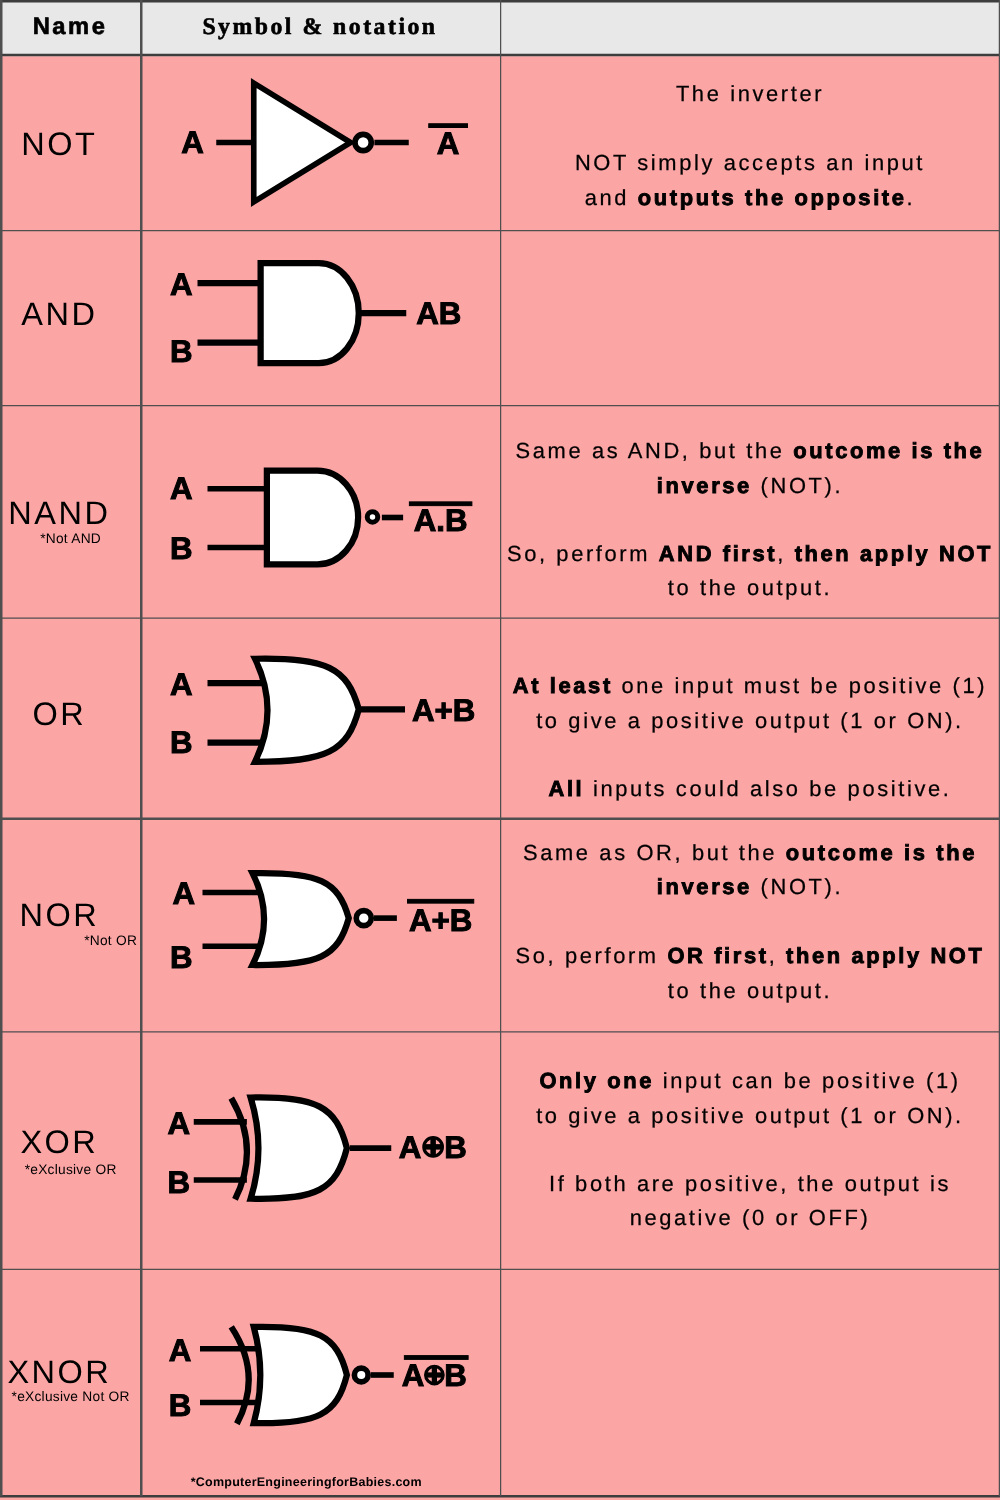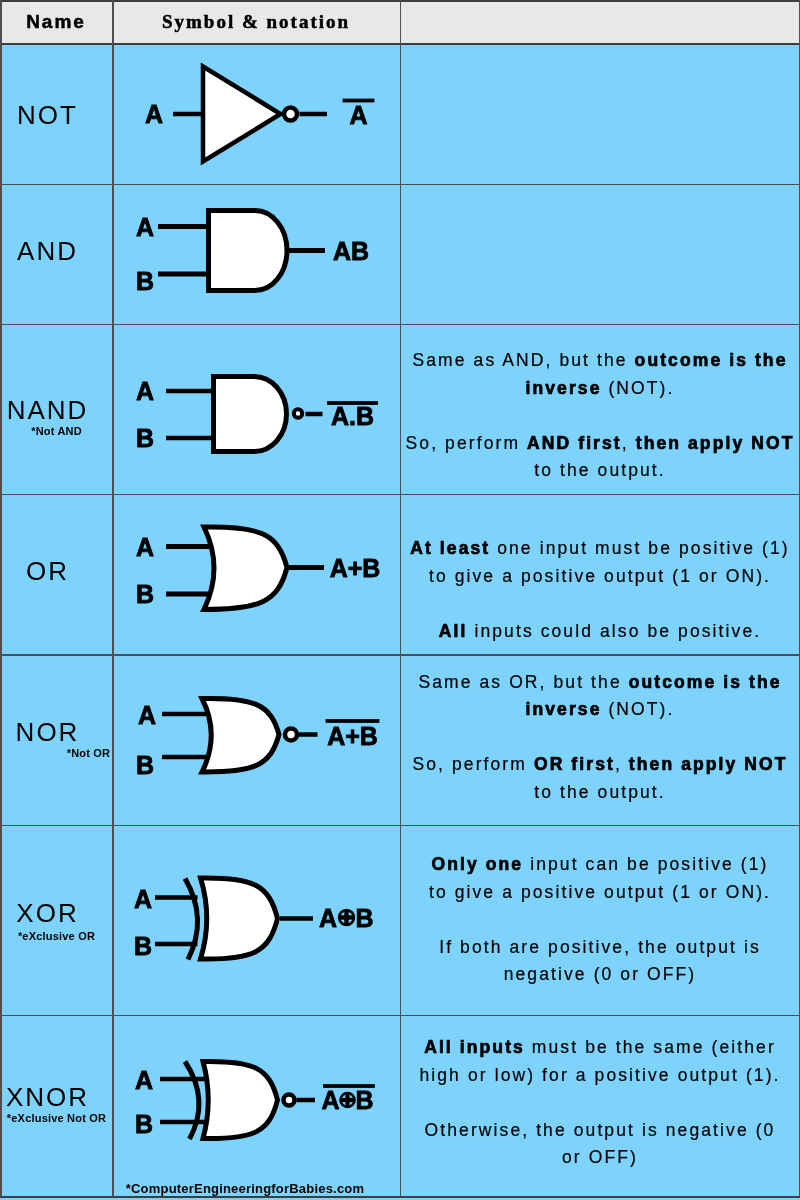--- a/index.html
+++ b/index.html
@@ -1,31 +1,31 @@
 <!DOCTYPE html>
 <html><head>
 <meta charset="utf-8">
 <style>
 html,body{margin:0;padding:0;background:#fff;}
-#page{position:relative;width:800px;height:1200px;overflow:hidden;background:#7dd3fc;
+#page{position:relative;width:800px;height:1200px;overflow:hidden;background:#fca5a5;
   font-family:"Liberation Sans",sans-serif;color:#000;}
 .hl{position:absolute;left:0;width:800px;height:1.5px;background:#4f4f4f;}
 .vl{position:absolute;width:1.5px;background:#4f4f4f;top:0;height:1197px;}
 .hdr{position:absolute;top:0;left:0;width:800px;height:42.5px;background:#e8e8e8;
   border-bottom:2px solid #3d3d3d;}
 .hc{position:absolute;top:0;height:42px;line-height:43px;text-align:center;
   font-weight:bold;font-size:19px;letter-spacing:2px;-webkit-text-stroke:0.5px #000;}
 .name{position:absolute;left:0;width:95px;text-align:center;font-size:26px;
   line-height:26px;letter-spacing:2px;}
 .sub{position:absolute;left:0;width:113px;text-align:center;font-size:11px;
-  line-height:11px;font-weight:bold;letter-spacing:0.2px;}
+  line-height:11px;font-weight:normal;letter-spacing:0.2px;}
 .ex{position:absolute;left:401px;width:398px;text-align:center;font-size:17.5px;
   line-height:27.5px;letter-spacing:2.1px;-webkit-text-stroke:0.2px #000;}
 .ex b{-webkit-text-stroke:0.7px #000;}
-.foot{position:absolute;left:113px;width:264px;text-align:center;font-size:13px;
+.foot{position:absolute;left:113px;width:264px;text-align:center;font-size:10px;
   font-weight:bold;letter-spacing:0.2px;top:1181px;}
 svg{position:absolute;top:0;left:0;}
 </style>
 </head>
 <body>
 <div id="page">
   <div class="hdr"></div>
   <div class="hc" style="left:0;width:112px;">Name</div>
   <div class="hc" style="left:112px;width:288px;font-family:Liberation Serif, serif;">Symbol &amp; notation</div>
 
@@ -48,25 +48,25 @@
   <div class="name" style="top:396.5px;">NAND</div>
   <div class="sub" style="top:425.5px;">*Not AND</div>
   <div class="name" style="top:557.5px;">OR</div>
   <div class="name" style="top:718.5px;">NOR</div>
   <div class="sub" style="top:747.5px;padding-left:32px;">*Not OR</div>
   <div class="name" style="top:899.5px;">XOR</div>
   <div class="sub" style="top:931px;">*eXclusive OR</div>
   <div class="name" style="top:1083.5px;">XNOR</div>
   <div class="sub" style="top:1113px;">*eXclusive Not OR</div>
 
+  <div class="ex" style="top:62.25px;">The inverter<br><br>NOT simply accepts an input<br>and <b>outputs the opposite</b>.</div>
   <div class="ex" style="top:347.25px;">Same as AND, but the <b>outcome is the</b><br><b>inverse</b> (NOT).<br><br>So, perform <b>AND first</b>, <b>then apply NOT</b><br>to the output.</div>
   <div class="ex" style="top:514.25px;margin-top:21px;"><b>At least</b> one input must be positive (1)<br>to give a positive output (1 or ON).<br><br><b>All</b> inputs could also be positive.</div>
   <div class="ex" style="top:668.75px;">Same as OR, but the <b>outcome is the</b><br><b>inverse</b> (NOT).<br><br>So, perform <b>OR first</b>, <b>then apply NOT</b><br>to the output.</div>
   <div class="ex" style="top:851.25px;"><b>Only one</b> input can be positive (1)<br>to give a positive output (1 or ON).<br><br>If both are positive, the output is<br>negative (0 or OFF)</div>
-  <div class="ex" style="top:1034.25px;"><b>All inputs</b> must be the same (either<br>high or low) for a positive output (1).<br><br>Otherwise, the output is negative (0<br>or OFF)</div>
 
   <div class="foot">*ComputerEngineeringforBabies.com</div>
 
   <svg width="800" height="1200" viewBox="0 0 800 1200">
     <g stroke="#000" fill="none" stroke-linecap="butt">
 
       <line x1="173" y1="114" x2="206" y2="114" stroke-width="4.5"></line>
       <path d="M 203 66.5 L 203 161.5 L 280.5 114 Z" fill="#fff" stroke-width="4.5"></path>
       <circle cx="290.5" cy="114" r="6.5" fill="#fff" stroke-width="4.5"></circle>
       <line x1="299.5" y1="114" x2="327" y2="114" stroke-width="4.5"></line>

